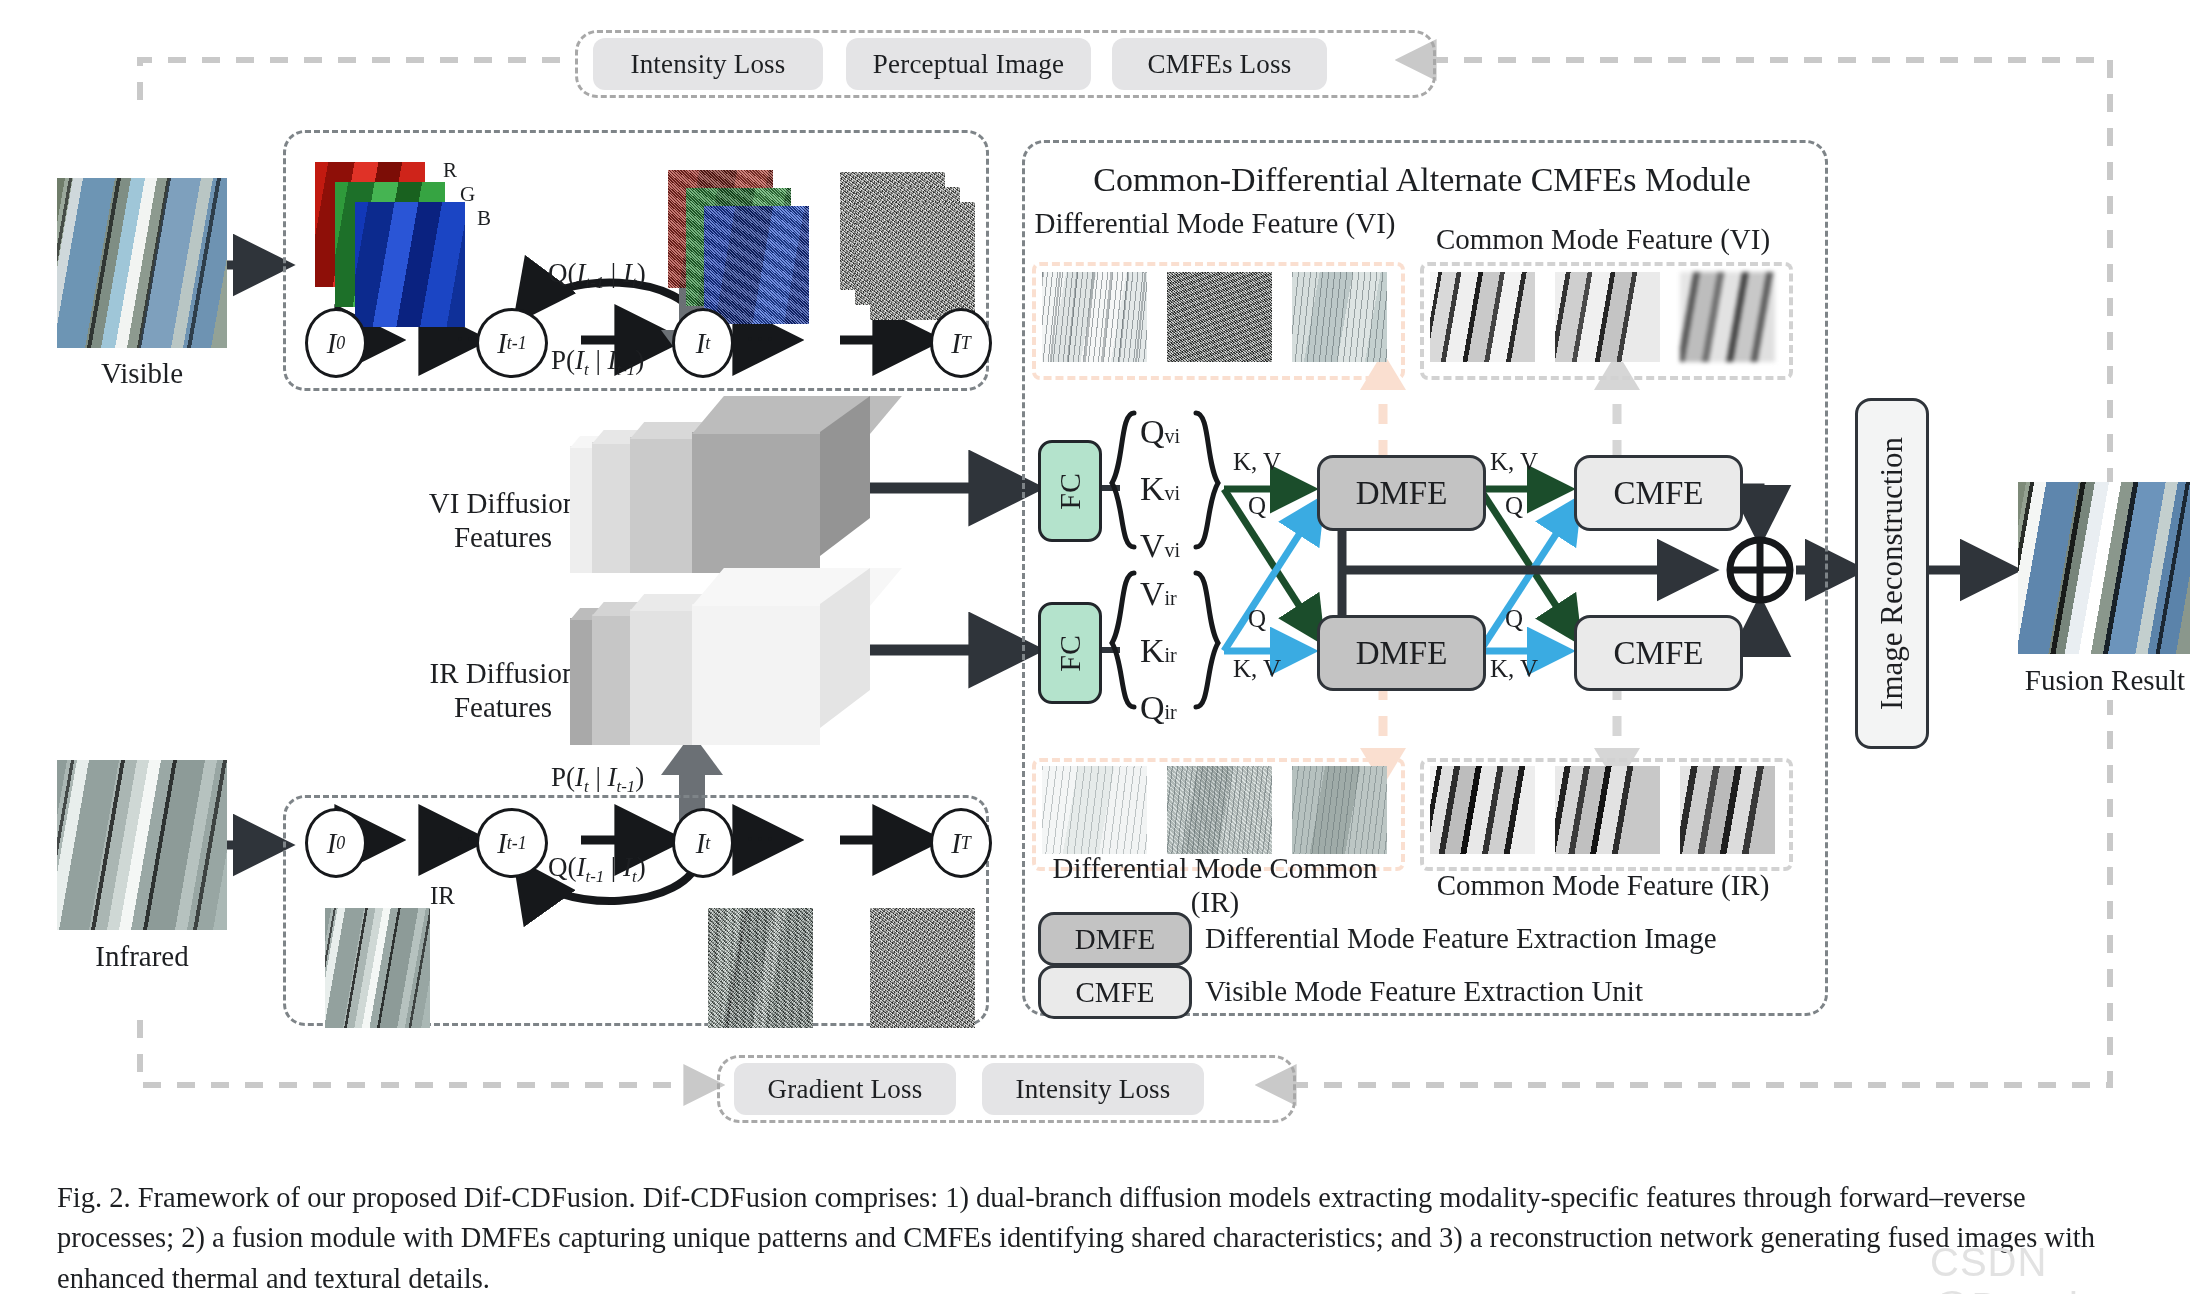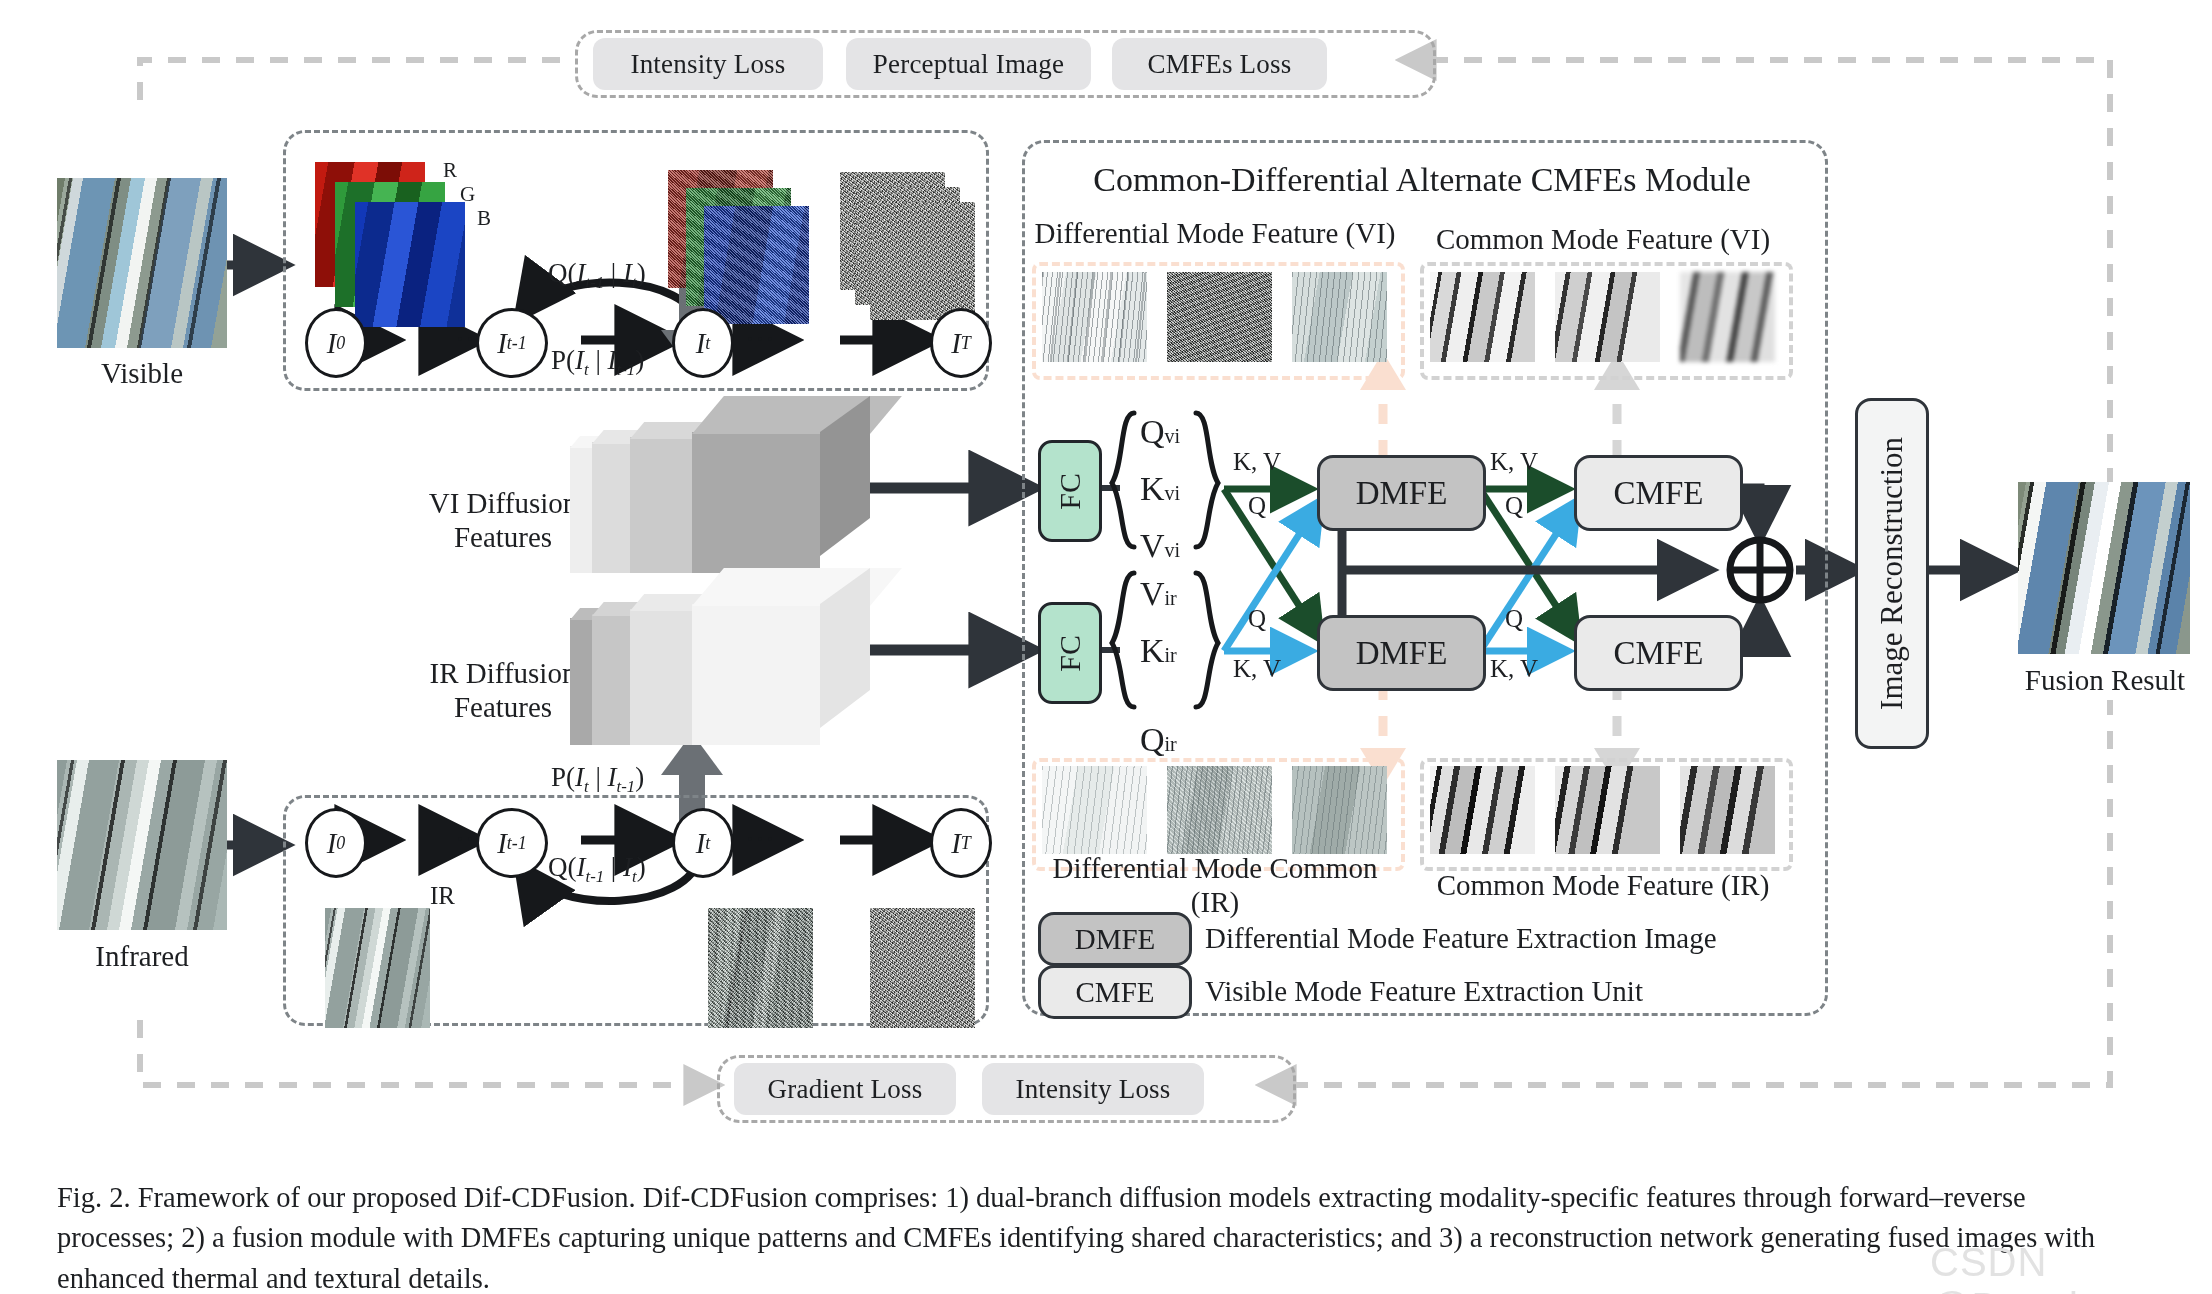--- a/index.html
+++ b/index.html
@@ -370,21 +370,21 @@
   <div class="cube-slab" style="left:122px;top:14px;width:128px;height:141px;background:#f3f3f3;"></div>
   <div class="cube-top" style="left:122px;top:-22px;width:178px;height:38px;background:#f7f7f7;
        transform:skewX(-40deg);transform-origin:bottom left;"></div>
   <div class="cube-slab" style="left:250px;top:-22px;width:50px;height:160px;background:#e4e4e4;
        clip-path:polygon(0 36px,100% 0,100% 122px,0 160px);"></div>
 </div>
 
 <div class="abs dashbox-dark" style="left:1022px;top:140px;width:800px;height:870px;"></div>
 <div class="abs title ctr" style="left:1032px;top:158px;width:780px;height:44px;">Common-Differential Alternate CMFEs Module</div>
 
-<div class="abs lbl ctr" style="left:1030px;top:216px;width:370px;height:34px;">Differential Mode Feature (VI)</div>
+<div class="abs lbl ctr" style="left:1030px;top:206px;width:370px;height:34px;">Differential Mode Feature (VI)</div>
 <div class="abs lbl ctr" style="left:1418px;top:222px;width:370px;height:34px;">Common Mode Feature (VI)</div>
 
 <div class="abs dashbox-peach" style="left:1032px;top:262px;width:365px;height:110px;"></div>
 <div class="abs tile fs-dv1" style="left:1042px;top:272px;width:105px;height:90px;"></div>
 <div class="abs tile fs-dv2" style="left:1167px;top:272px;width:105px;height:90px;"></div>
 <div class="abs tile fs-dv3" style="left:1292px;top:272px;width:95px;height:90px;"></div>
 
 <div class="abs dashbox-grey" style="left:1420px;top:262px;width:365px;height:110px;"></div>
 <div class="abs tile fs-cv1" style="left:1430px;top:272px;width:105px;height:90px;"></div>
 <div class="abs tile fs-cv2" style="left:1555px;top:272px;width:105px;height:90px;"></div>
@@ -426,21 +426,21 @@
 <div class="abs" style="left:1140px;top:527px;font-size:34px;">
   <span>V</span><span style="font-size:20px;">vi</span>
 </div>
 
 <div class="abs" style="left:1140px;top:575px;font-size:34px;">
   <span>V</span><span style="font-size:20px;">ir</span>
 </div>
 <div class="abs" style="left:1140px;top:632px;font-size:34px;">
   <span>K</span><span style="font-size:20px;">ir</span>
 </div>
-<div class="abs" style="left:1140px;top:689px;font-size:34px;margin-top:32px;">
+<div class="abs" style="left:1140px;top:689px;font-size:34px;">
   <span>Q</span><span style="font-size:20px;">ir</span>
 </div>
 
 <div class="abs lbl-sm" style="left:1233px;top:448px;">K, V</div>
 <div class="abs lbl-sm" style="left:1248px;top:492px;">Q</div>
 <div class="abs lbl-sm" style="left:1233px;top:655px;">K, V</div>
 <div class="abs lbl-sm" style="left:1248px;top:605px;">Q</div>
 <div class="abs lbl-sm" style="left:1490px;top:448px;">K, V</div>
 <div class="abs lbl-sm" style="left:1505px;top:492px;">Q</div>
 <div class="abs lbl-sm" style="left:1490px;top:655px;">K, V</div>

